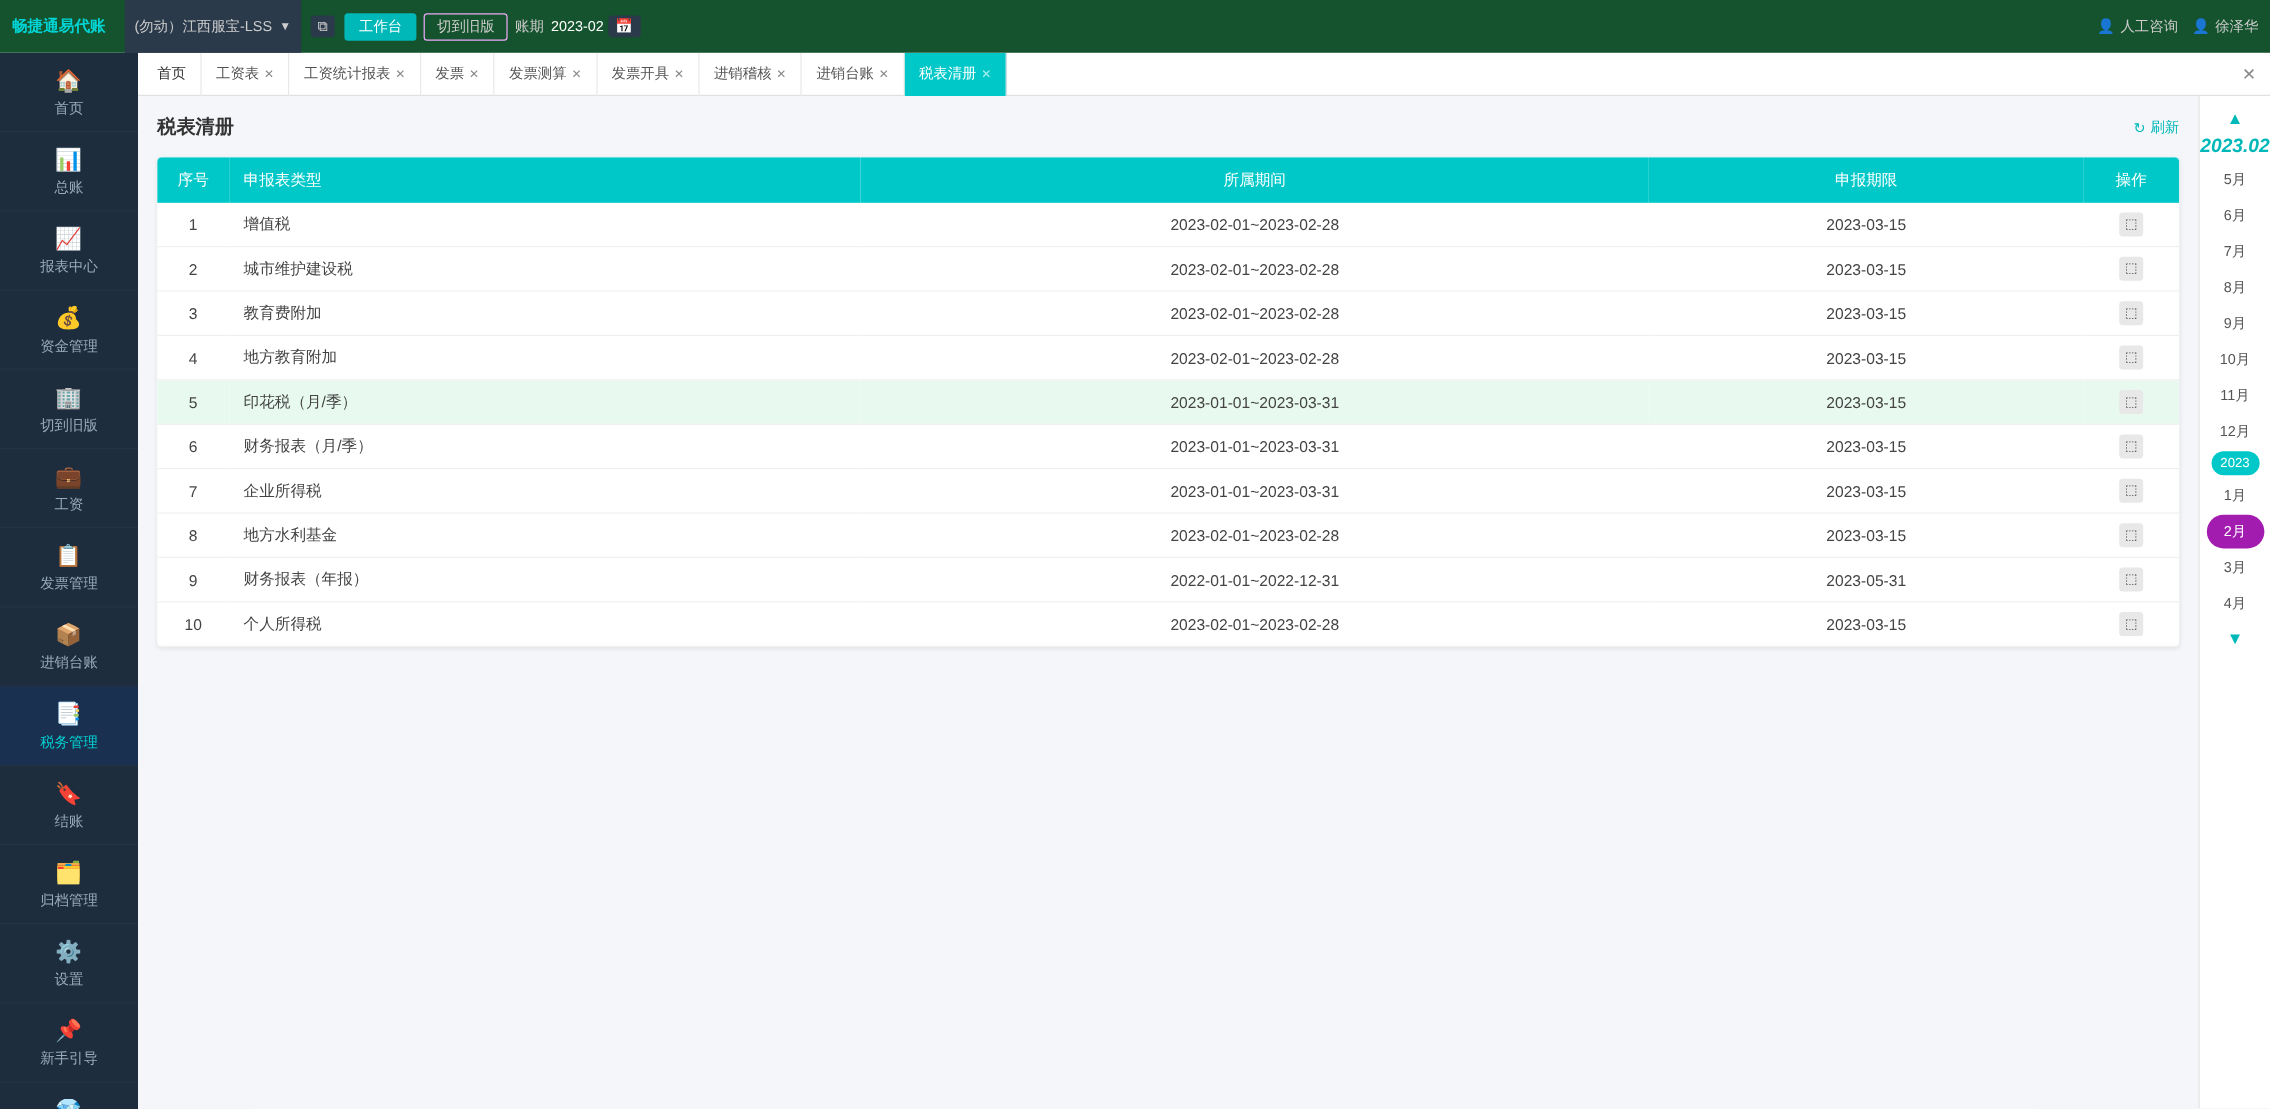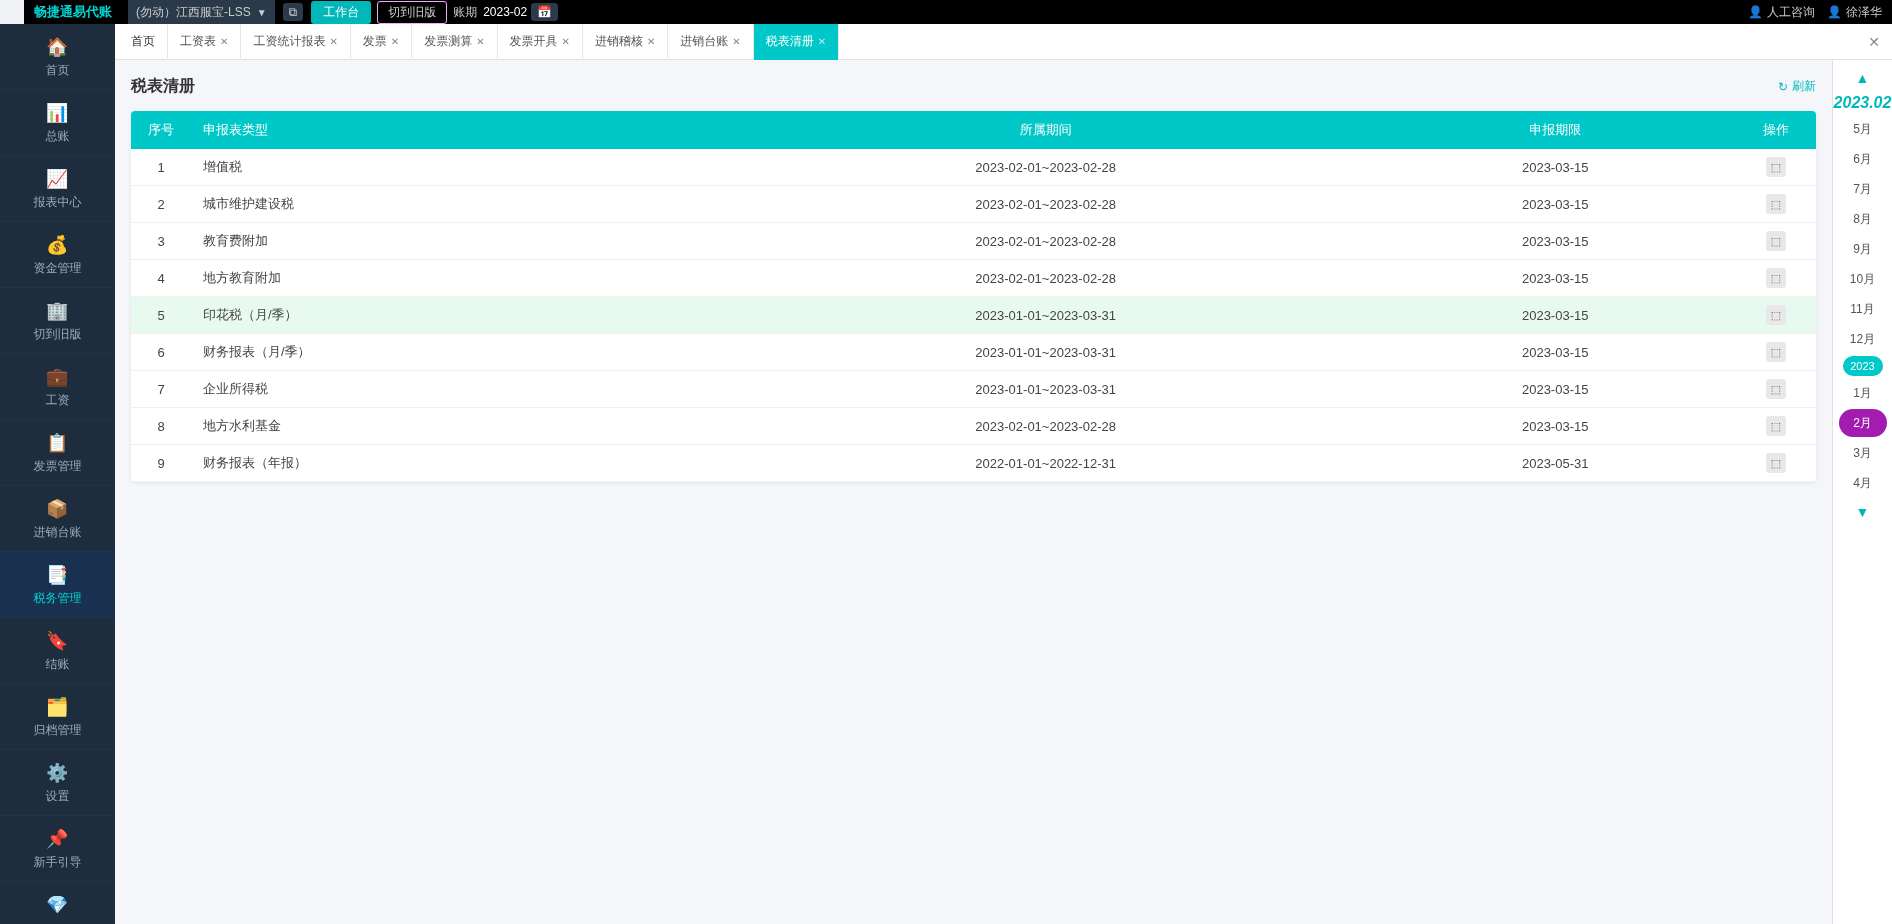--- a/index.html
+++ b/index.html
@@ -1,27 +1,26 @@
 <!DOCTYPE html>
 <html><head>
   <meta charset="utf-8">
   <style>
     * { box-sizing: border-box; margin: 0; padding: 0; }
     body { font-family: 'Microsoft YaHei', Arial, sans-serif; font-size: 13px; background: #f0f2f5; display: flex; flex-direction: column; height: 924px; overflow: hidden; }
 
     
     .top-bar {
-      height: 24px;
-      background: #000000;
+      height: 44px;
+      background: #14532d;
       display: flex;
       align-items: center;
       padding: 0 10px;
       color: #fff;
       flex-shrink: 0;
-      margin-left: 24px;
     }
     .top-bar .app-title { color: #00d4d4; font-size: 13px; font-weight: bold; margin-right: 16px; }
     .top-bar .company-select {
       display: flex; align-items: center;
       background: #2a3a4a; border-radius: 3px; padding: 18px 8px;
       color: #ccc; font-size: 12px; cursor: pointer; margin-right: 8px;
     }
     .top-bar .icon-btn {
       background: #2a3a4a; border: none; color: #ccc; padding: 2px 6px;
       border-radius: 3px; cursor: pointer; margin-right: 8px; font-size: 12px;
@@ -419,20 +418,29 @@
     </tr>
               <tr>
       <td>9</td>
       <td class="name-col">财务报表（年报）</td>
       <td>2022-01-01~2022-12-31</td>
       <td>2023-05-31</td>
       <td>
         <span class="action-icon" title="查看">⬚</span>
       </td>
     </tr>
+              <tr>
+      <td>10</td>
+      <td class="name-col">个人所得税</td>
+      <td>2023-02-01~2023-02-28</td>
+      <td>2023-03-15</td>
+      <td>
+        <span class="action-icon" title="查看">⬚</span>
+      </td>
+    </tr>
             </tbody>
         </table>
       </div>
 
       <div class="right-panel">
         <div class="nav-arrow">▲</div>
         <div style="font-size:16px;color:#00b8b8;font-weight:bold;padding:2px 0;font-style:italic;">2023.02</div>
 
         <div class="month-item">5月</div>
         <div class="month-item">6月</div>

